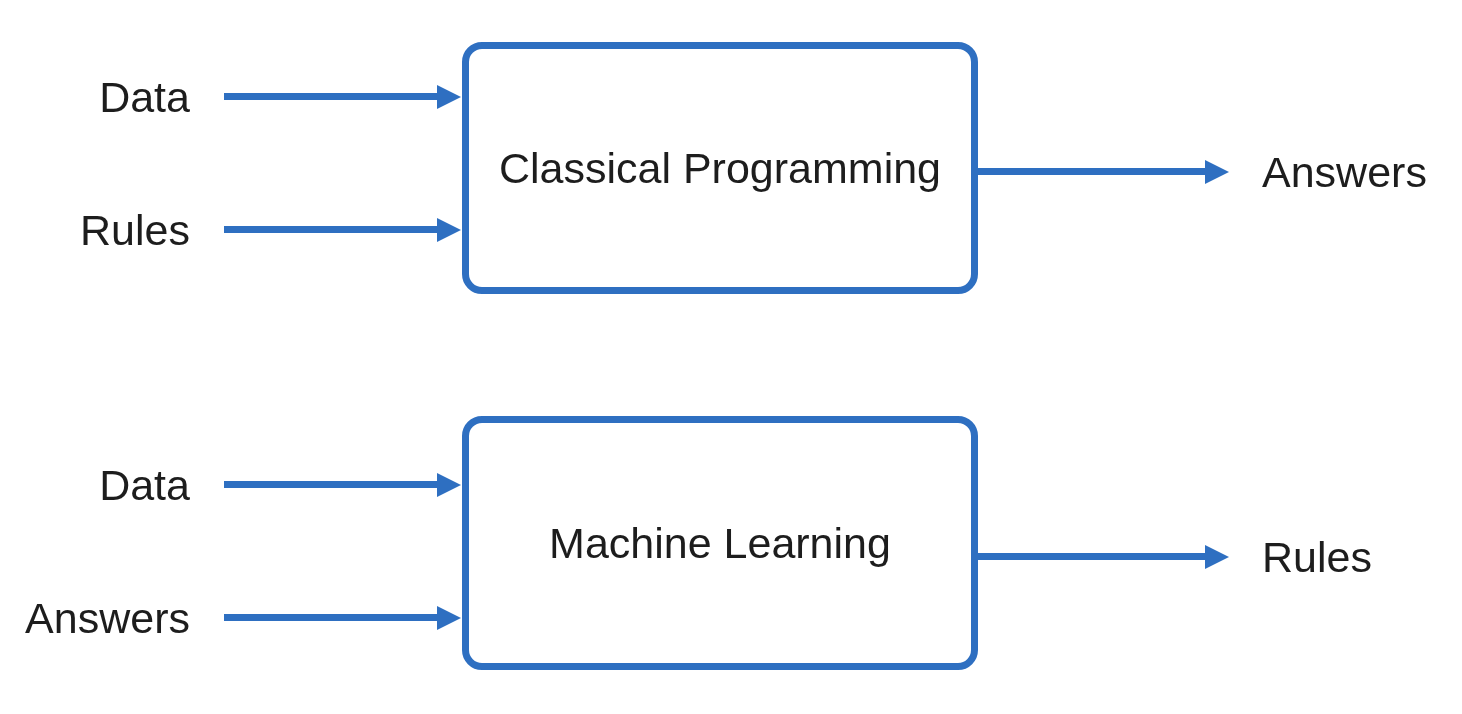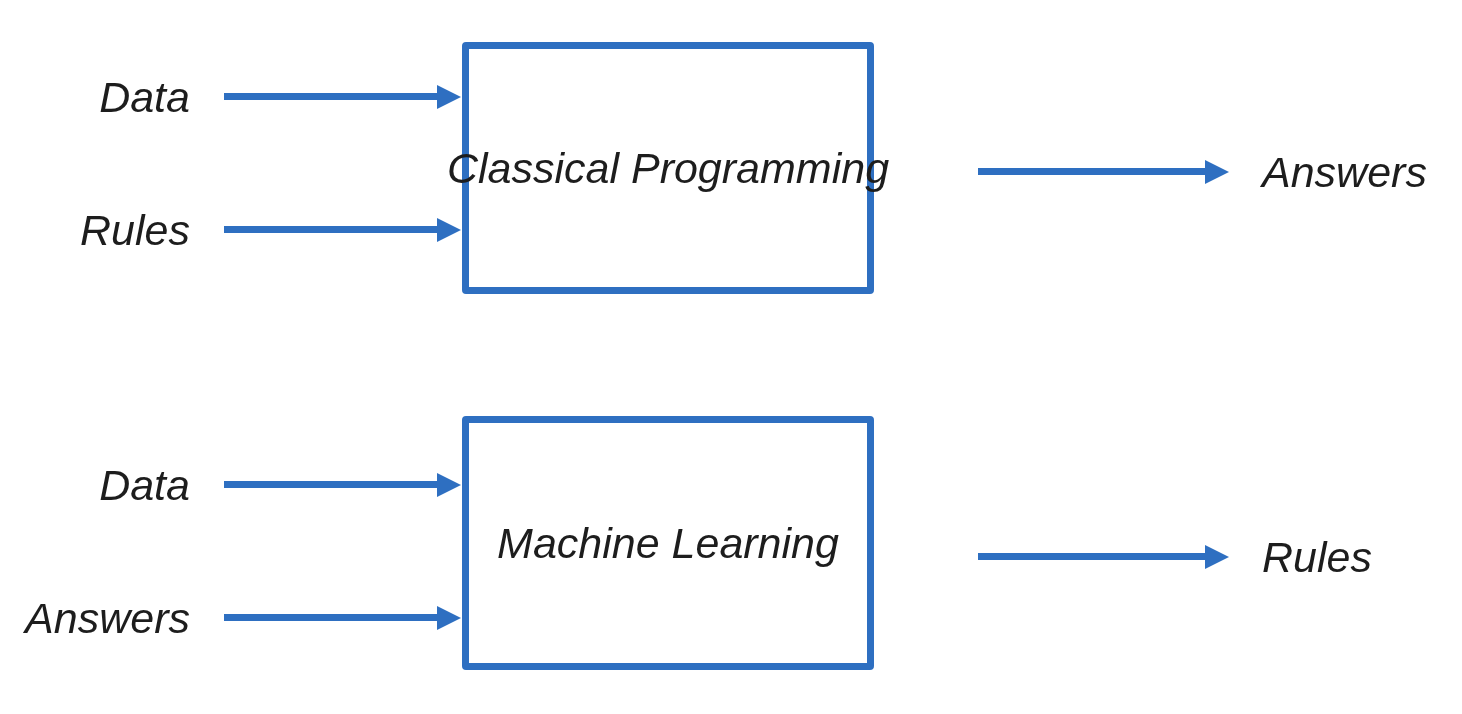--- a/index.html
+++ b/index.html
@@ -1,20 +1,20 @@
 <!DOCTYPE html>
 <html style="--accent: #2e6fc1; --ink: #1d1d1d; --bg: #ffffff;"><head>
 <meta charset="utf-8">
 <style>
   :root {
     --accent: #2e6fc1;
     --ink: #1d1d1d;
     --bg: #ffffff;
   }
-  * { box-sizing: border-box; font-style: italic; }
+  * { box-sizing: border-box; }
   html, body { margin: 0; padding: 0; background: var(--bg); }
   .canvas {
     position: relative;
     width: 1462px;
     height: 714px;
     background: var(--bg);
     font-family: "Liberation Sans", sans-serif;
     color: var(--ink);
     overflow: hidden;
   }
@@ -22,24 +22,24 @@
     position: absolute;
     font-size: 43px;
     line-height: 52px;
     white-space: nowrap;
     color: var(--ink);
   }
   .label.right-align { text-align: right; }
   .process-box {
     position: absolute;
     left: 462px;
-    width: 412px;
+    width: 516px;
     height: 252px;
     border: 7px solid var(--accent);
-    border-radius: 4px;
+    border-radius: 20px;
     background: var(--bg);
     display: flex;
     align-items: center;
     justify-content: center;
   }
   .process-box .box-label {
     font-size: 43px;
     color: var(--ink);
     white-space: nowrap;
   }

